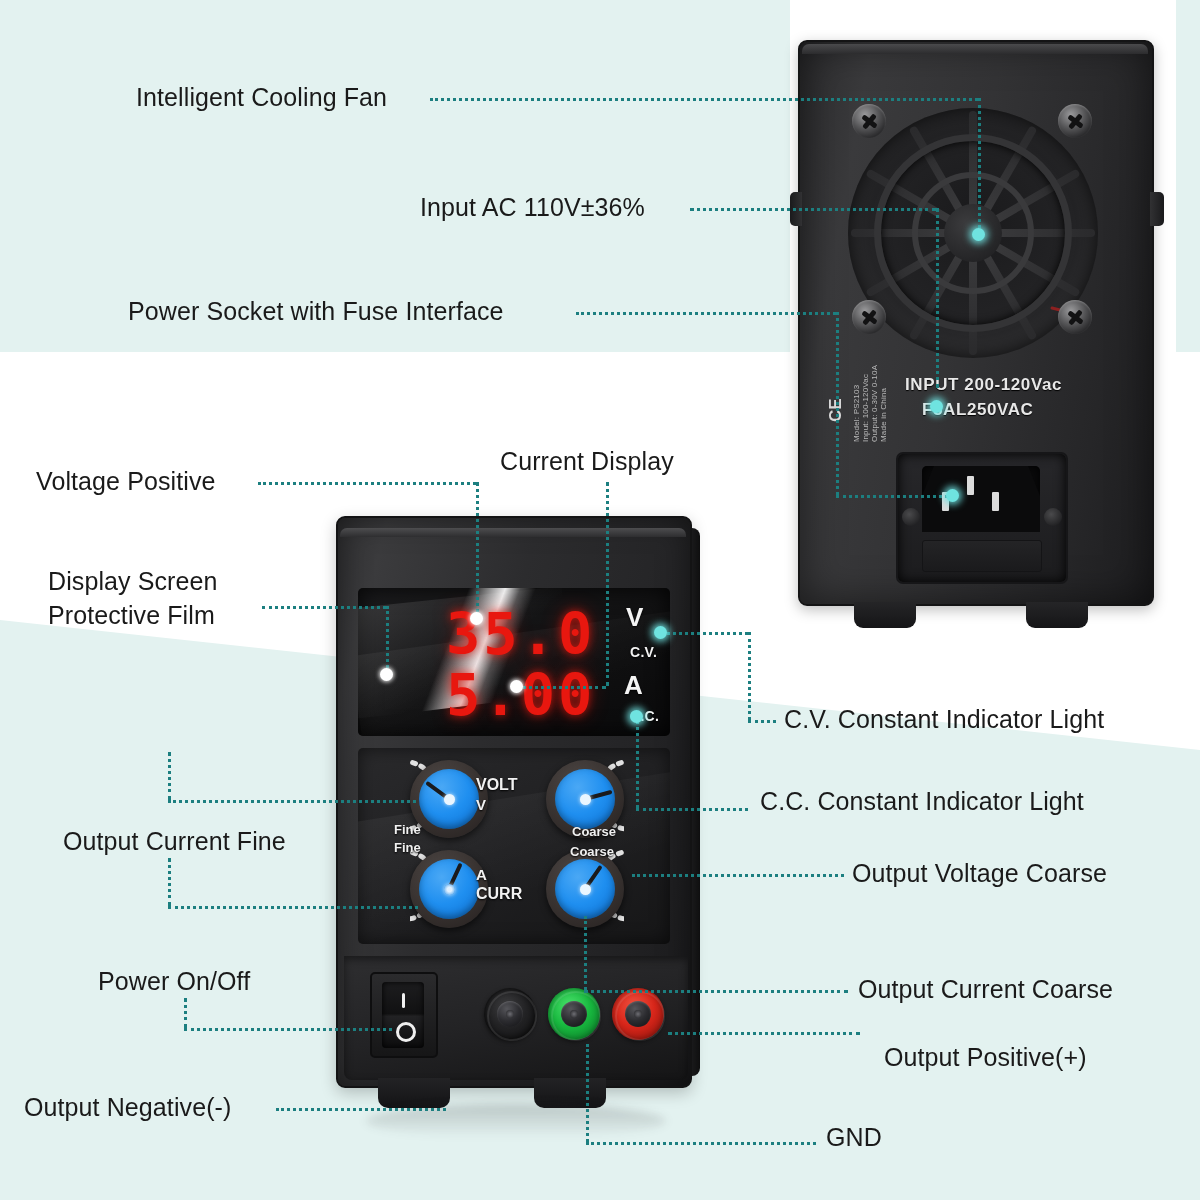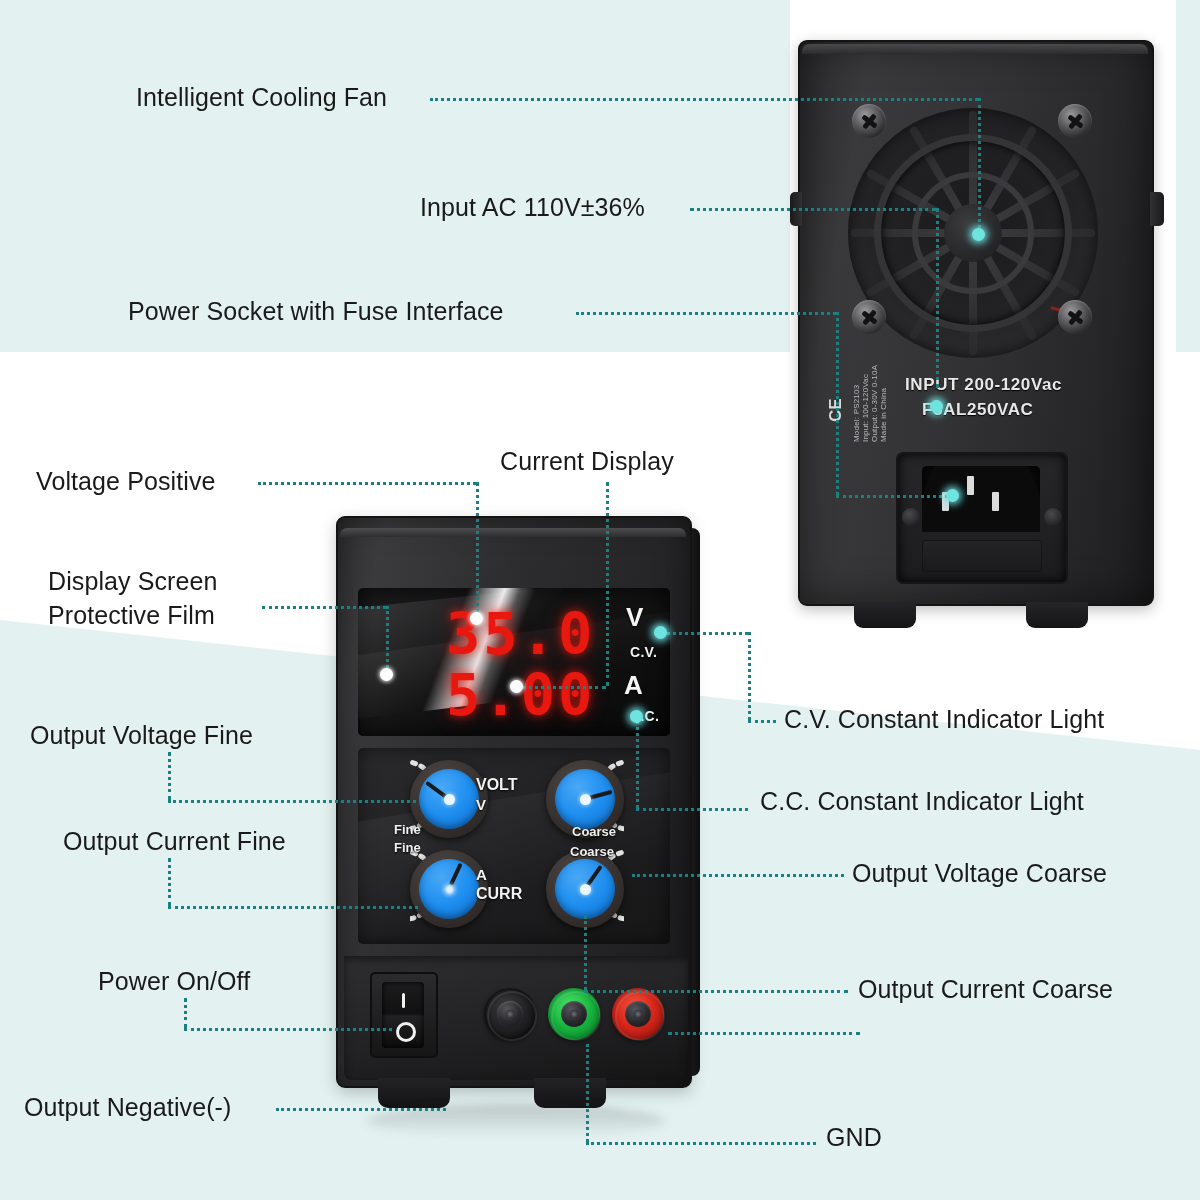--- a/index.html
+++ b/index.html
@@ -462,24 +462,24 @@
   <div class="lbl" style="left:136px;top:82px;">Intelligent Cooling Fan</div>
   <div class="lbl" style="left:420px;top:192px;">Input AC 110V±36%</div>
   <div class="lbl" style="left:128px;top:296px;">Power Socket with Fuse Interface</div>
 
   <div class="lbl" style="left:36px;top:466px;">Voltage Positive</div>
   <div class="lbl" style="left:500px;top:446px;">Current Display</div>
 
   <div class="lbl" style="left:48px;top:566px;">Display Screen</div>
   <div class="lbl" style="left:48px;top:600px;">Protective Film</div>
 
-  <div class="lbl" style="left:30px;top:720px;">Output Voltage Fine</div>
   <div class="lbl" style="left:30px;top:826px;margin-left:33px;">Output Current Fine</div>
   <div class="lbl" style="left:98px;top:966px;">Power On/Off</div>
   <div class="lbl" style="left:24px;top:1092px;">Output Negative(-)</div>
 
   <div class="lbl" style="left:784px;top:704px;">C.V. Constant Indicator Light</div>
   <div class="lbl" style="left:760px;top:786px;">C.C. Constant Indicator Light</div>
   <div class="lbl" style="left:852px;top:858px;">Output Voltage Coarse</div>
   <div class="lbl" style="left:858px;top:974px;">Output Current Coarse</div>
+  <div class="lbl" style="left:884px;top:1042px;">Output Positive(+)</div>
   <div class="lbl" style="left:826px;top:1122px;">GND</div>
 
 </div>
 
 </body></html>

